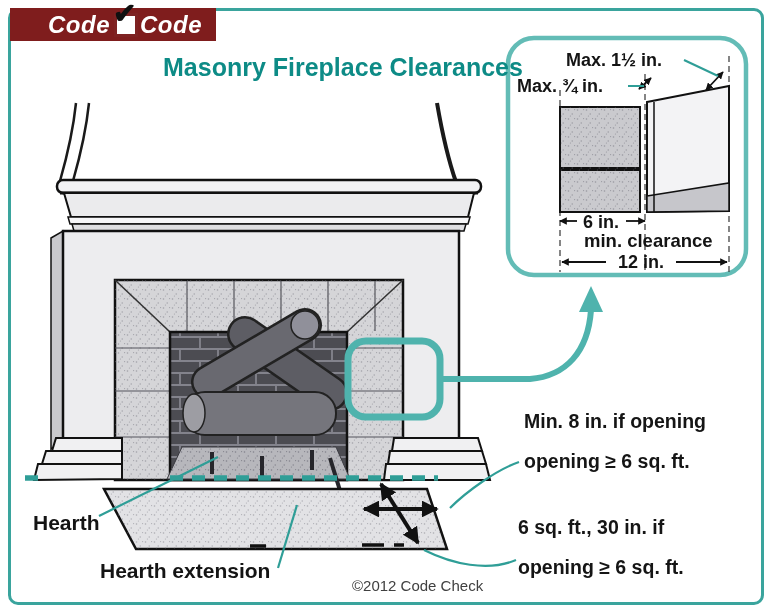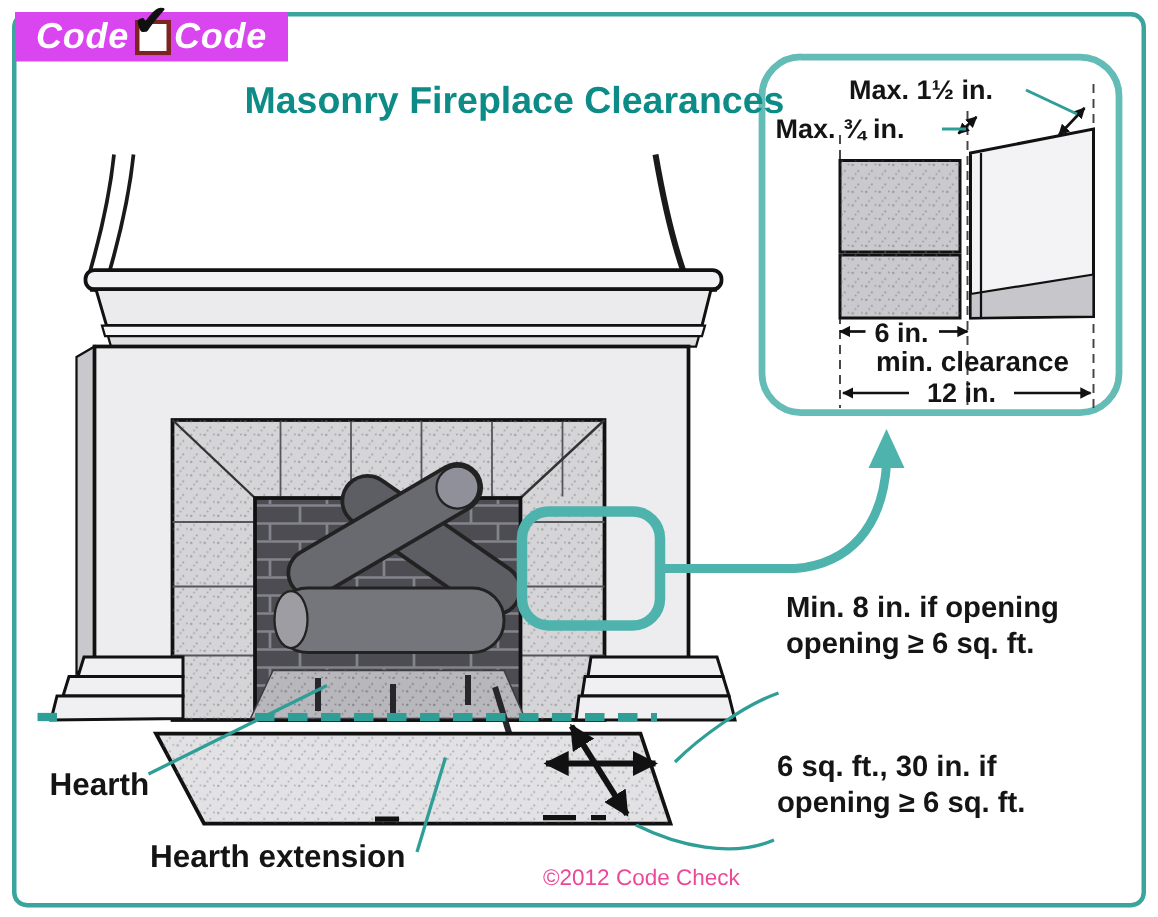--- a/index.html
+++ b/index.html
@@ -1,30 +1,30 @@
 <!DOCTYPE html>
 <html><head>
 <meta charset="utf-8">
 <style>
   html,body{margin:0;padding:0;background:#ffffff;font-family:"Liberation Sans",sans-serif;}
   #stage{position:relative;width:772px;height:611px;background:#fff;overflow:hidden;}
   .frame{position:absolute;left:8px;top:8px;width:750px;height:591px;
          border:3px solid #3AA49D;border-radius:10px;}
-  .logo{position:absolute;left:10px;top:8px;width:182px;height:33px;background:#d946ef;
-        display:flex;align-items:center;justify-content:center;}
+  .logo{position:absolute;left:10px;top:8px;width:182px;height:33px;background:#7f1d1d;
+        display:flex;align-items:center;justify-content:center;padding-left:24px;}
   .logo .w{color:#ffffff;font-weight:bold;font-style:italic;font-size:24px;letter-spacing:.5px;line-height:1;}
   .checkbox{position:relative;width:18px;height:18px;background:#ffffff;border:3px solid #7E2222;margin:0 2px 0 4px;}
   .checkbox .mark{position:absolute;left:-4px;top:-16px;font-size:28px;font-weight:bold;
                   color:#101010;font-style:normal;line-height:1;}
   .title{position:absolute;left:117px;top:53px;font-size:25px;font-weight:bold;color:#0D8B86;white-space:nowrap;margin-left:46px;}
   .ann{position:absolute;font-size:19.5px;font-weight:bold;color:#151515;line-height:24px;white-space:nowrap;}
   #ann1{left:524px;top:393px;}
   #ann2{left:518px;top:499px;}
-  .ann span{display:block;}
-  .copyright{position:absolute;left:362px;top:577px;font-size:15px;color:#ec4899;white-space:nowrap;}
+  .ann span{display:block;margin-top:16px;}
+  .copyright{position:absolute;left:352px;top:577px;font-size:15px;color:#404040;white-space:nowrap;}
   svg{position:absolute;left:0;top:0;}
   svg text{font-family:"Liberation Sans",sans-serif;font-weight:bold;fill:#141414;}
 </style>
 </head>
 <body>
 
 <div id="stage">
 
   <div class="frame"></div>
 

